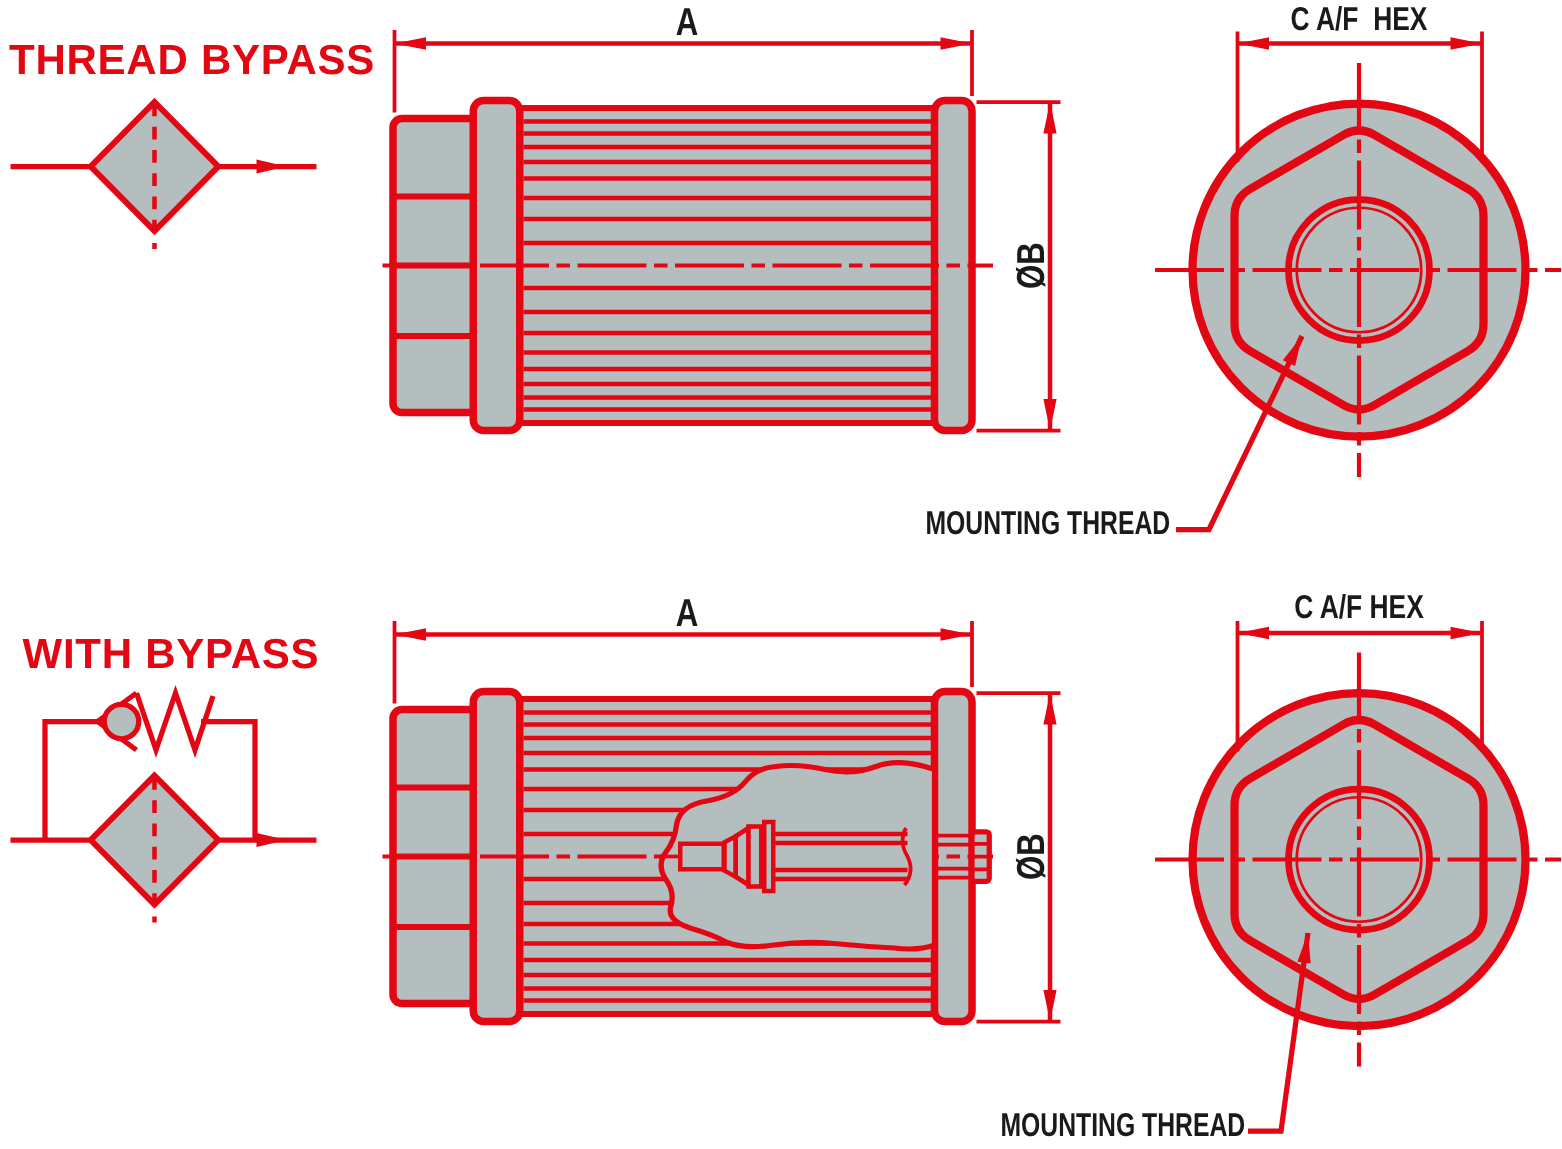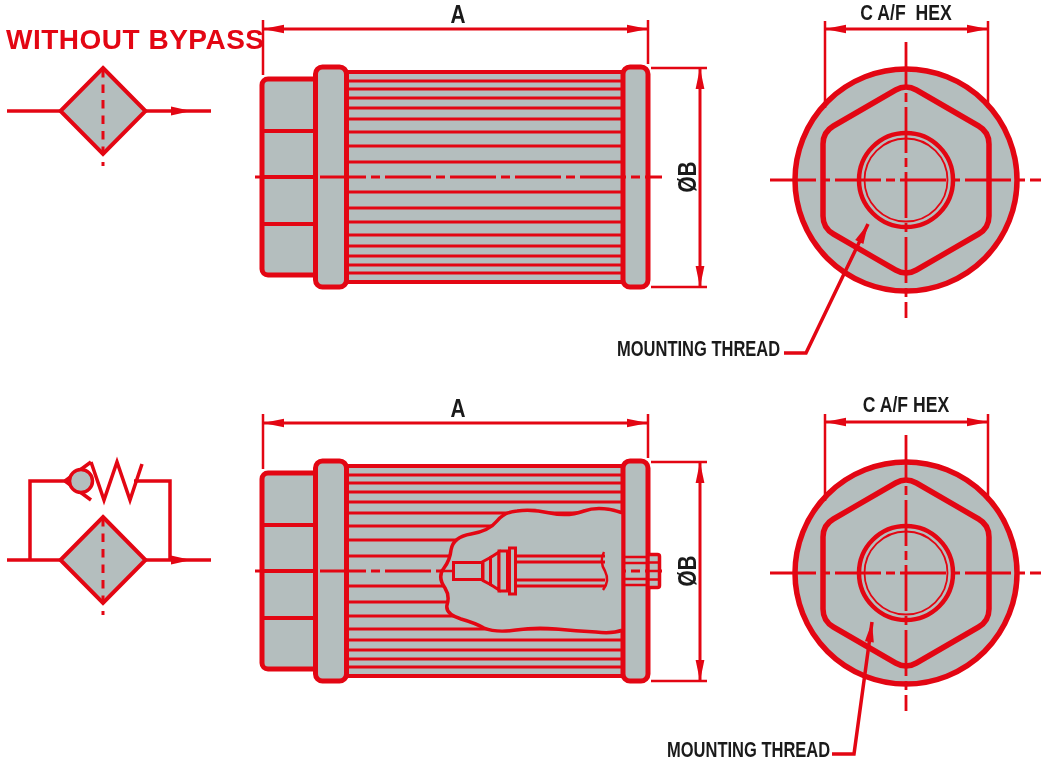--- a/index.html
+++ b/index.html
@@ -125,21 +125,22 @@
 
       <use href="#endview" y="393"></use>
 
       <g>
         <path class="rs" d="M832 754H854L872 622" stroke-width="3.5"></path>
         <polygon class="rf" points="872,622 873.8,642.4 864.9,641.2"></polygon>
       </g>
     </g>
   </svg>
 
-  <div class="title" style="left:6px;top:26px;">WITHOUT BYPASS</div>
+  <div class="title" style="left:6px;top:26px;">THREAD BYPASS</div>
+  <div class="title" style="left:15px;top:422px;">WITH BYPASS</div>
 
   <div class="lbl dimA" style="left:458px;top:1px;">A</div>
   <div class="lbl dimA" style="left:458px;top:395px;">A</div>
 
   <div class="lbl dimB" style="left:687px;top:177px;">ØB</div>
   <div class="lbl dimB" style="left:687px;top:571px;">ØB</div>
 
   <div class="lbl dimC" style="left:906px;top:2px;">C A/F  HEX</div>
   <div class="lbl dimC" style="left:906px;top:394px;">C A/F HEX</div>
 

